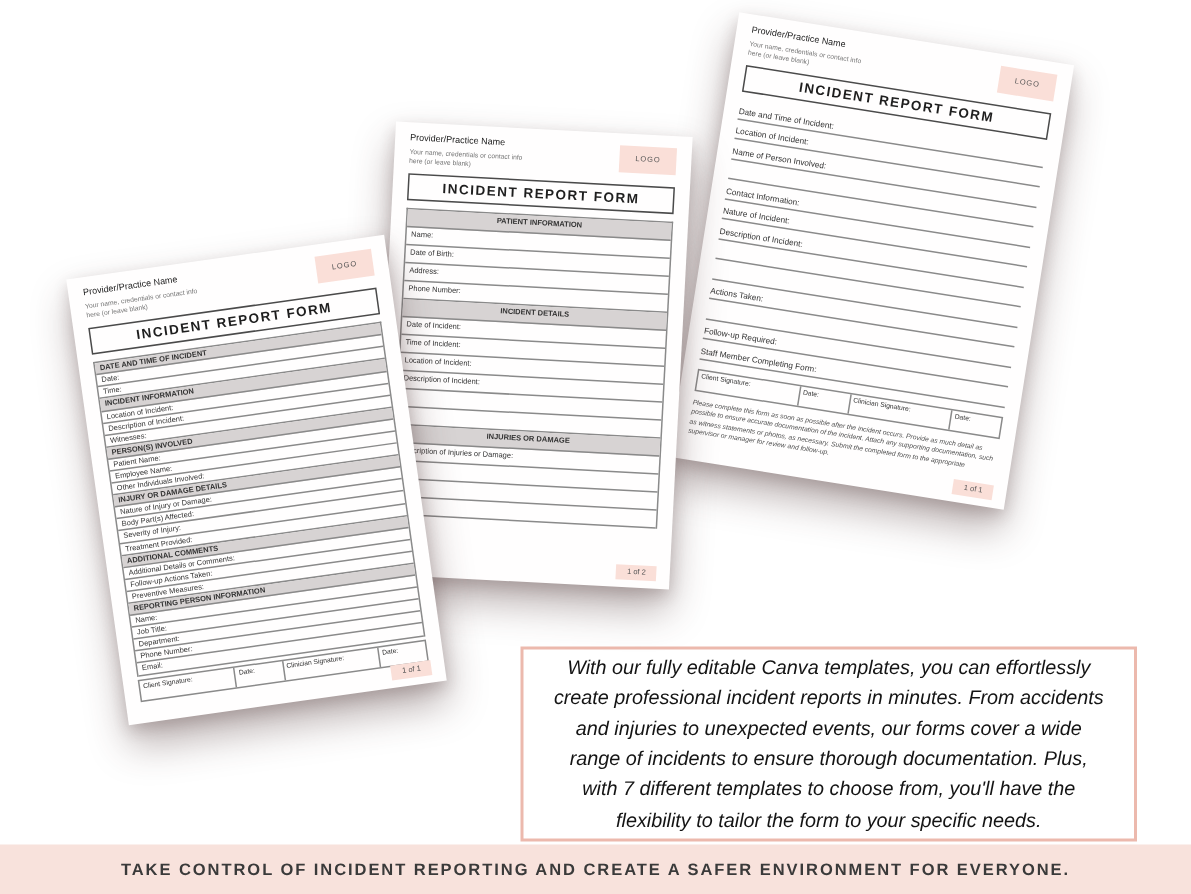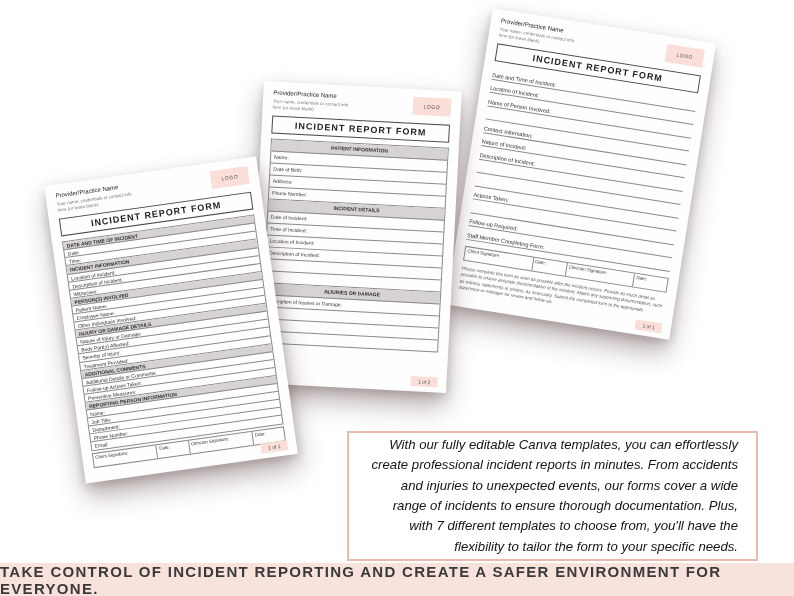--- a/index.html
+++ b/index.html
@@ -101,32 +101,32 @@
     box-sizing: border-box;
     background: #ffffff;
     border: 2px solid #ecb9ad;
     display: flex; align-items: center; justify-content: center;
     padding: 10px 18px;
   }
   .desc-box p {
     margin: 0;
     font-style: italic;
     font-size: 13.2px; line-height: 1.55;
-    color: #141414; text-align: right;
+    color: #141414; text-align: center;
   }
 
   
   .banner {
     position: absolute; left: 0; bottom: 0;
     width: 100%; height: 33px;
     background: #f8e2dc;
     display: flex; align-items: center; justify-content: center;
   }
   .banner span {
-    font-size: 15px; font-weight: bold;
+    font-size: 11px; font-weight: bold;
     letter-spacing: 1.3px; color: #3a3a3a;
   }
 </style>
 </head>
 <body>
 
 <div class="stage">
 
   <div class="paper paper-left">
     <div class="paper-head">

